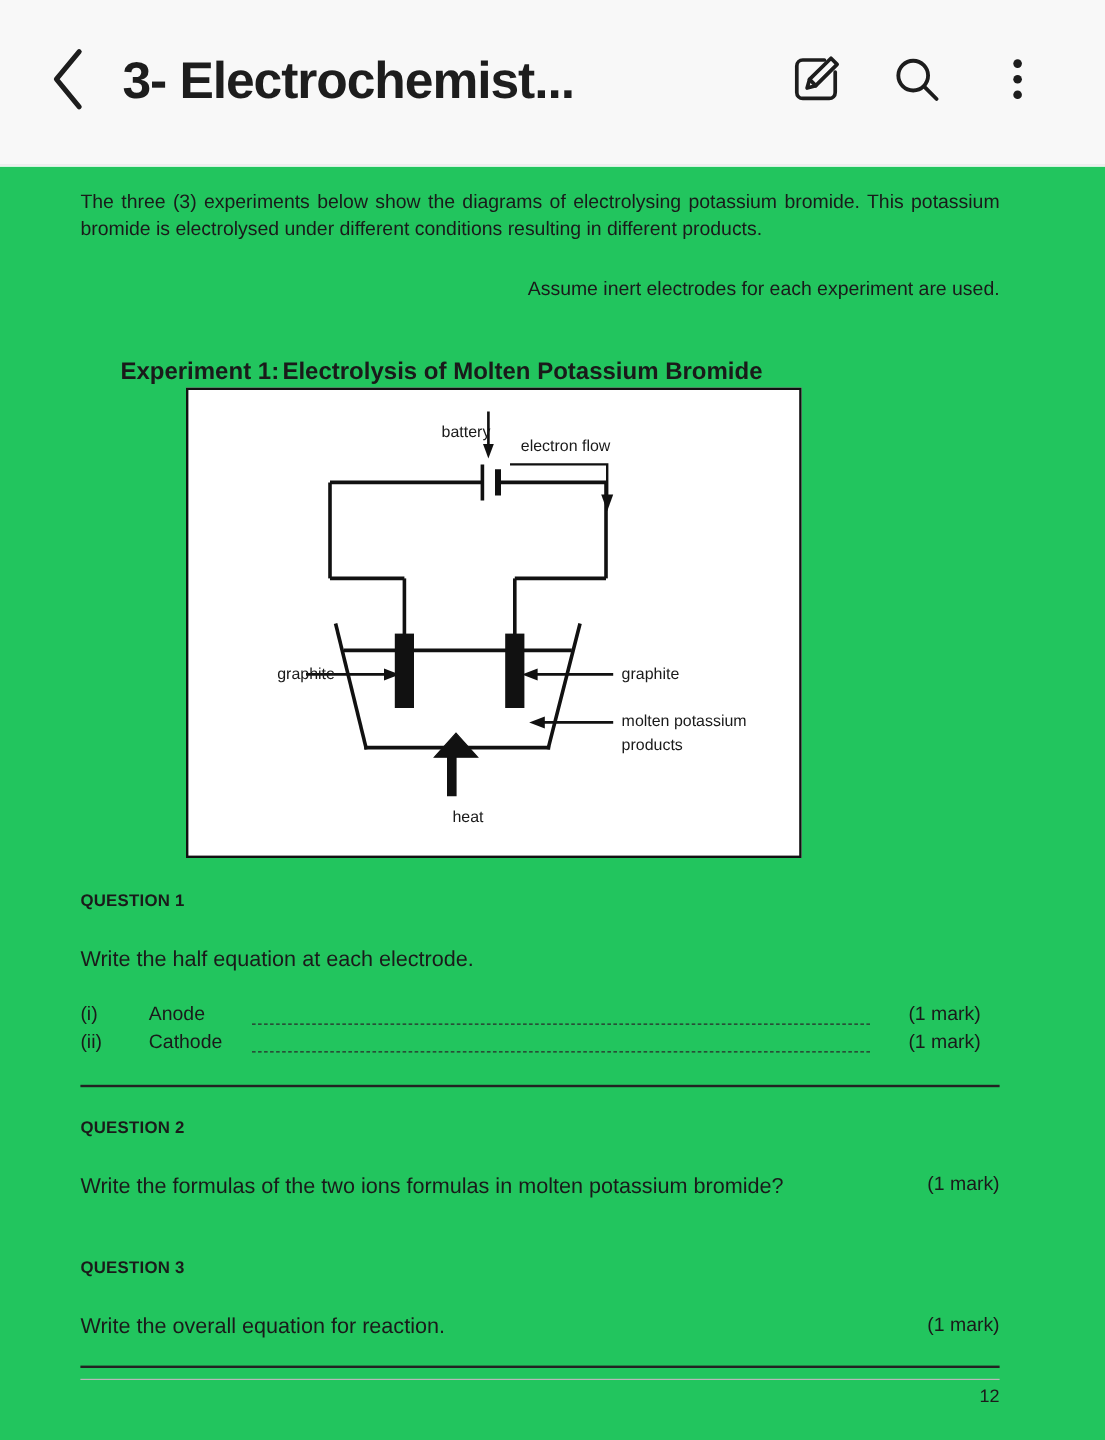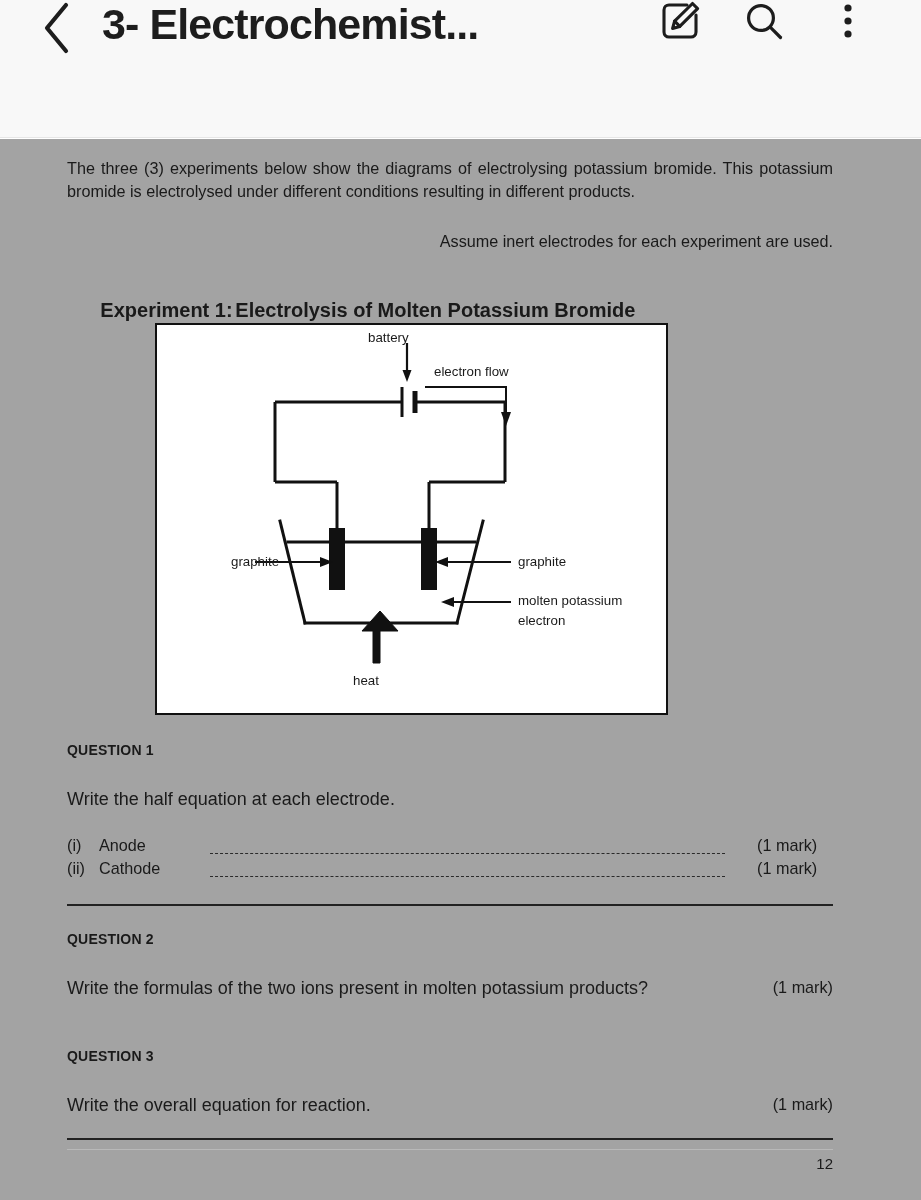--- a/index.html
+++ b/index.html
@@ -18,21 +18,21 @@
 
   
   .app-header {
     position: absolute;
     left: 0; top: 0;
     width: 921px;
     height: 138px;
     background: #f8f8f8;
     border-bottom: 1px solid #e6e6e6;
     display: flex;
-    align-items: flex-start;
+    align-items: center;
     box-sizing: border-box;
     padding: 0 24px 0 34px;
   }
   .back-btn {
     width: 46px;
     height: 60px;
     flex: 0 0 auto;
     display: flex;
     align-items: center;
     justify-content: center;
@@ -65,21 +65,21 @@
     cursor: pointer;
   }
 
   
   .page {
     position: absolute;
     left: 0;
     top: 139px;
     width: 921px;
     height: 1061px;
-    background: #a3a3a3;
+    background: #22c55e;
     box-sizing: border-box;
   }
   .page-inner {
     position: absolute;
     left: 67px;
     top: 0;
     width: 766px;
   }
 
   .para {
@@ -145,21 +145,21 @@
   }
 
   .ans-row {
     position: absolute;
     left: 0;
     width: 766px;
     height: 23px;
     font-size: 16.2px;
   }
   .ans-rn { position: absolute; left: 0; top: 0; width: 44px; }
-  .ans-lb { position: absolute; left: 32px; top: 0; }
+  .ans-lb { position: absolute; left: 57px; top: 0; }
   .ans-line {
     position: absolute;
     left: 143px;
     top: 17px;
     width: 515px;
     height: 0;
     border-top: 1.6px dashed #2a2a2a;
   }
   .ans-mk { position: absolute; left: 690px; top: 0; }
 
@@ -306,33 +306,33 @@
 
           <g stroke="#111" stroke-width="2.2" fill="none">
             <path d="M354 277 L296 277"></path>
           </g>
           <path d="M284 277 L297 272 L297 282 Z" fill="#111"></path>
 
           <path d="M224 306 L224 338 L217 338 L217 306 L206 306 L224 286 L242 306 Z" fill="#111" stroke="#111" stroke-width="1" transform="translate(-1,0)"></path>
         </svg>
       </div>
 
-      <div class="dlabel" style="left:211px;top:4px;text-align:right;">battery</div>
+      <div class="dlabel" style="left:211px;top:26px;text-align:right;">battery</div>
 
       <div class="dlabel" style="left:277px;top:38px;">electron flow</div>
 
       <div class="dlabel" style="left:74px;top:228px;">graphite</div>
 
       <div class="dlabel" style="left:361px;top:228px;">graphite</div>
 
       <div class="dlabel" style="left:361px;top:267px;text-align:center;">molten potassium</div>
 
-      <div class="dlabel" style="left:361px;top:287px;">electron</div>
-
-      <div class="dlabel" style="left:196px;top:347px;">heat</div>
+      <div class="dlabel" style="left:361px;top:287px;">products</div>
+
+      <div class="dlabel" style="left:220px;top:347px;">heat</div>
     </div>
 
     <div class="q-head" style="top:603px;">QUESTION 1</div>
 
     <div class="q-text" style="top:650px;">Write the half equation at each electrode.</div>
 
     <div class="ans-row" style="top:697px;">
       <span class="ans-rn">(i)</span>
       <span class="ans-lb">Anode</span>
       <span class="ans-line"></span>
@@ -343,21 +343,21 @@
       <span class="ans-rn">(ii)</span>
       <span class="ans-lb">Cathode</span>
       <span class="ans-line"></span>
       <span class="ans-mk">(1 mark)</span>
     </div>
 
     <div class="hr-dark" style="top:765px;"></div>
 
     <div class="q-head" style="top:792px;text-align:right;">QUESTION 2</div>
 
-    <div class="q-text" style="top:839px;">Write the formulas of the two ions present in molten potassium products?</div>
+    <div class="q-text" style="top:839px;">Write the formulas of the two ions formulas in molten potassium bromide?</div>
 
     <div class="mark" style="top:839px;">(1 mark)</div>
 
     <div class="q-head" style="top:909px;">QUESTION 3</div>
 
     <div class="q-text" style="top:956px;">Write the overall equation for reaction.</div>
 
     <div class="mark" style="top:956px;">(1 mark)</div>
 
     <div class="hr-dark" style="top:999px;"></div>

